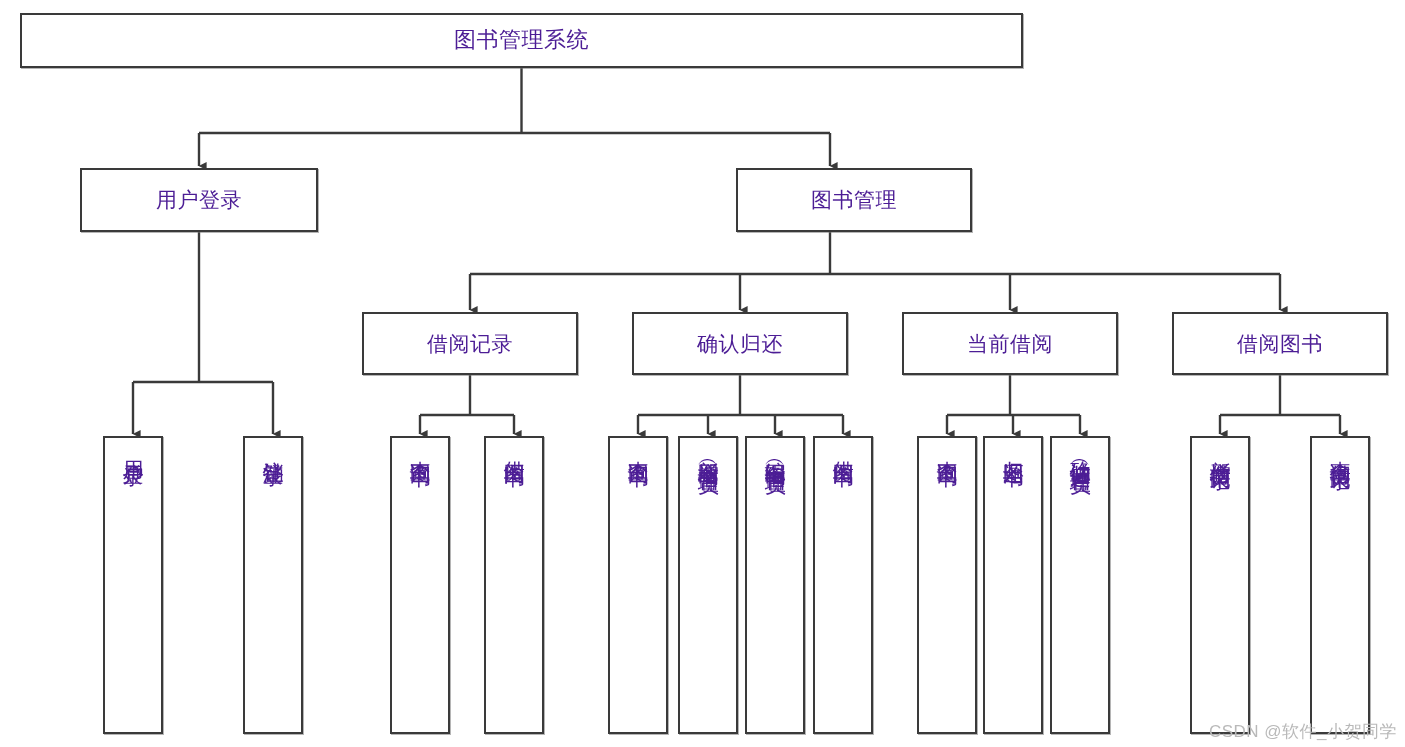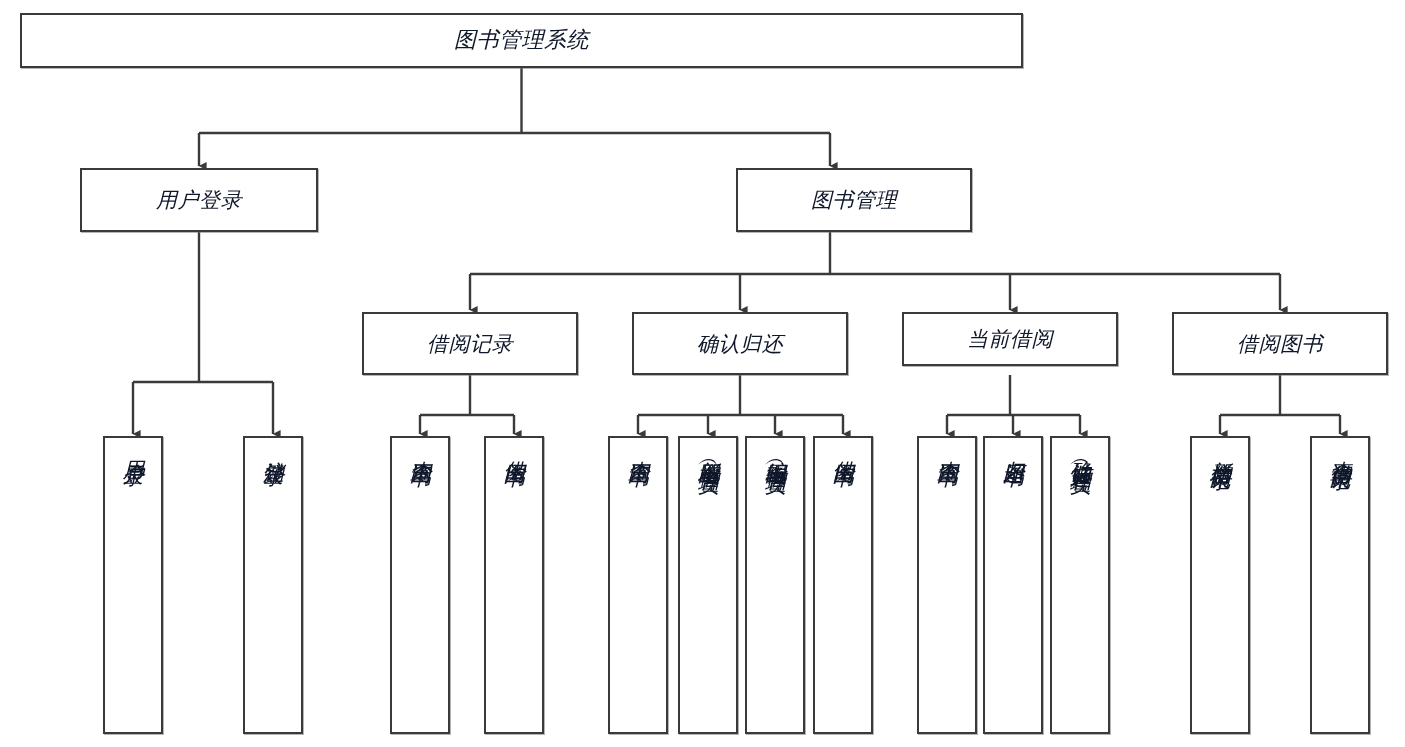--- a/index.html
+++ b/index.html
@@ -27,23 +27,22 @@
     pointer-events: none;
   }
   .node {
     position: absolute;
     box-sizing: border-box;
     background: #ffffff;
     border: 2px solid #3a3a3a;
     display: flex;
     align-items: center;
     justify-content: center;
-    color: #0f172a;
+    color: #4c1d95;
     box-shadow: 1px 1px 0 rgba(120,120,120,0.55);
-    font-style: italic;
   }
   .node .lbl {
     display: block;
     text-align: center;
     letter-spacing: 0.5px;
     line-height: 1.12;
   }
   .node.root .lbl { font-size: 22px; }
   .node.lvl2 .lbl { font-size: 21px; }
   .node.lvl3 .lbl { font-size: 21px; }
@@ -128,21 +127,21 @@
       </div>
       <div class="node lvl2" style="left: 736px; top: 168px; width: 236px; height: 64px;">
         <span class="lbl">图书管理</span>
       </div>
       <div class="node lvl3" style="left: 362px; top: 312px; width: 216px; height: 63px;">
         <span class="lbl">借阅记录</span>
       </div>
       <div class="node lvl3" style="left: 632px; top: 312px; width: 216px; height: 63px;">
         <span class="lbl">确认归还</span>
       </div>
-      <div class="node lvl3" style="left: 902px; top: 312px; width: 216px; height: 54px;">
+      <div class="node lvl3" style="left: 902px; top: 312px; width: 216px; height: 63px;">
         <span class="lbl">当前借阅</span>
       </div>
       <div class="node lvl3" style="left: 1172px; top: 312px; width: 216px; height: 63px;">
         <span class="lbl">借阅图书</span>
       </div>
       <div class="node leaf" style="left: 103px; top: 436px; width: 60px; height: 298px;">
         <span class="lbl">用户登录</span>
       </div>
       <div class="node leaf" style="left: 243px; top: 436px; width: 60px; height: 298px;">
         <span class="lbl">注销登录</span>
@@ -175,13 +174,14 @@
         <span class="lbl">确认归还（管理员）</span>
       </div>
       <div class="node leaf" style="left: 1190px; top: 436px; width: 60px; height: 298px;">
         <span class="lbl">新增借阅记录</span>
       </div>
       <div class="node leaf" style="left: 1310px; top: 436px; width: 60px; height: 298px;">
         <span class="lbl">查询借阅记录</span>
       </div>
     </div>
 
+  <div class="watermark">CSDN @软件_小贺同学</div>
 </div>
 
 </body></html>

